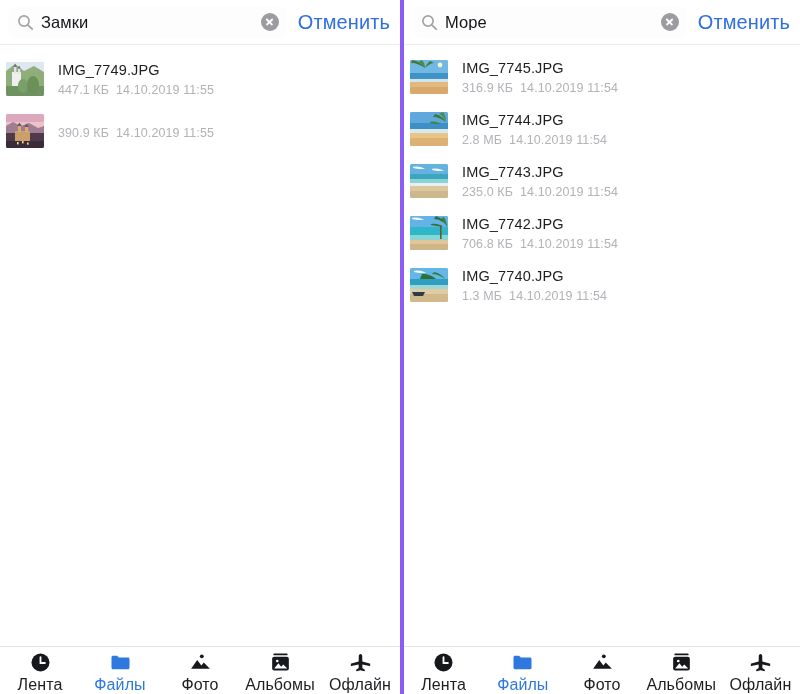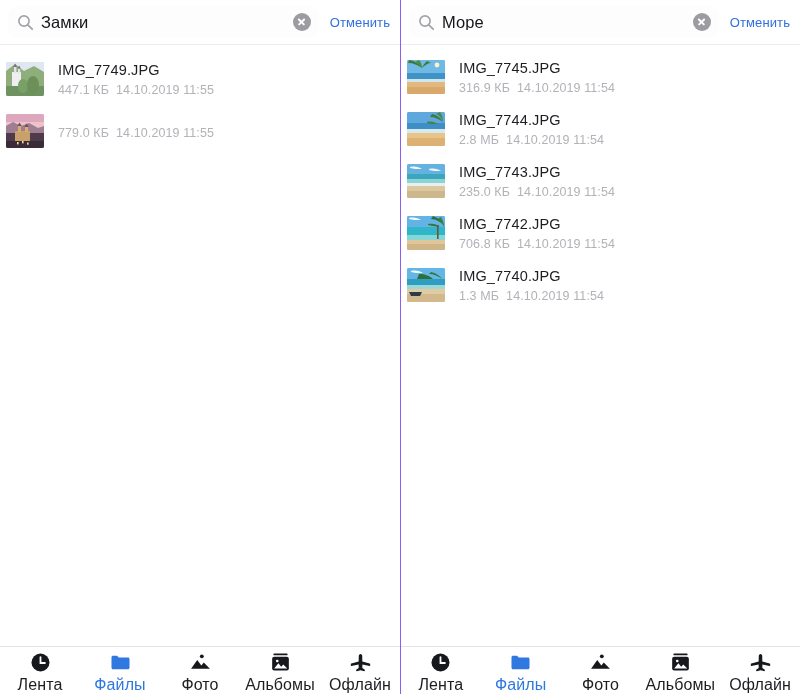--- a/index.html
+++ b/index.html
@@ -18,21 +18,21 @@
     position: relative;
   }
   .panel {
     width: 400px;
     height: 694px;
     background: #ffffff;
     display: flex;
     flex-direction: column;
     position: relative;
   }
-  .panel.right { border-left: 1px solid #8b5cf6; }
+  .panel.right { border-left: 4px solid #8b5cf6; }
 
   
   .searchbar {
     height: 45px;
     flex: 0 0 45px;
     background: #ffffff;
     display: flex;
     align-items: center;
     padding: 0 10px 0 8px;
     border-bottom: 1px solid #ececef;
@@ -79,21 +79,21 @@
     left: 4.5px; top: 8.3px;
     width: 9px; height: 1.6px;
     background: #ffffff;
     border-radius: 1px;
   }
   .clear-btn::before { transform: rotate(45deg); }
   .clear-btn::after  { transform: rotate(-45deg); }
   .cancel-link {
     flex: 0 0 auto;
     margin-left: 11px;
-    font-size: 13px;
+    font-size: 20px;
     color: #2f6fe0;
     letter-spacing: .1px;
     white-space: nowrap;
     cursor: pointer;
     line-height: 1;
   }
 
   
   .results {
     flex: 1 1 auto;
@@ -221,21 +221,21 @@
               <path d="M12 12h3v6h-3zM19 13h3.2v5H19z" fill="#d8ab6f"></path>
               <path d="M11.2 12 13.5 8.4 15.8 12z" fill="#6f5361"></path>
               <path d="M18.3 13 20.6 9.6 22.9 13z" fill="#6f5361"></path>
               <path d="M0 27h38v7H0z" fill="#3a2b38"></path>
               <rect x="11" y="28" width="1.6" height="2.4" fill="#f2d69a"></rect>
               <rect x="16" y="27" width="1.6" height="2.4" fill="#f2d69a"></rect>
               <rect x="21" y="28.5" width="1.6" height="2.2" fill="#f2d69a"></rect>
             </svg>
           </div>
           <div class="meta">
-            <div class="fsub"><span>779.0 КБ</span><span class="sep"></span><span>14.10.2019</span> <span>11:55</span></div>
+            <div class="fsub"><span>390.9 КБ</span><span class="sep"></span><span>14.10.2019</span> <span>11:55</span></div>
           </div>
         </div>
       </div>
       <div class="tabbar">
         <div class="tab">
           <span class="ticon">
             <svg width="23" height="23" viewBox="0 0 24 24">
               <circle cx="12" cy="12" r="9.4" fill="#17181c"></circle>
               <path d="M12 6.4 v6.1 h4.6" stroke="#ffffff" stroke-width="1.9" stroke-linecap="round" fill="none"></path>
             </svg>

